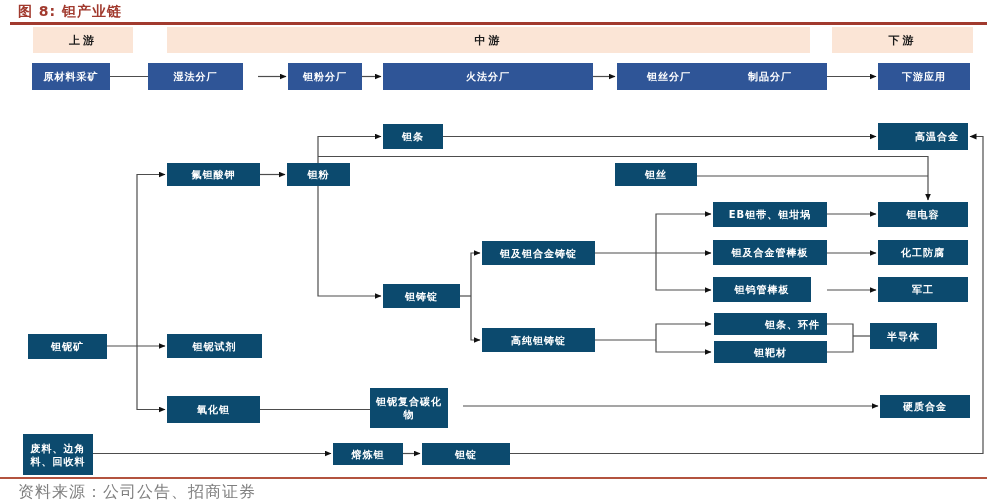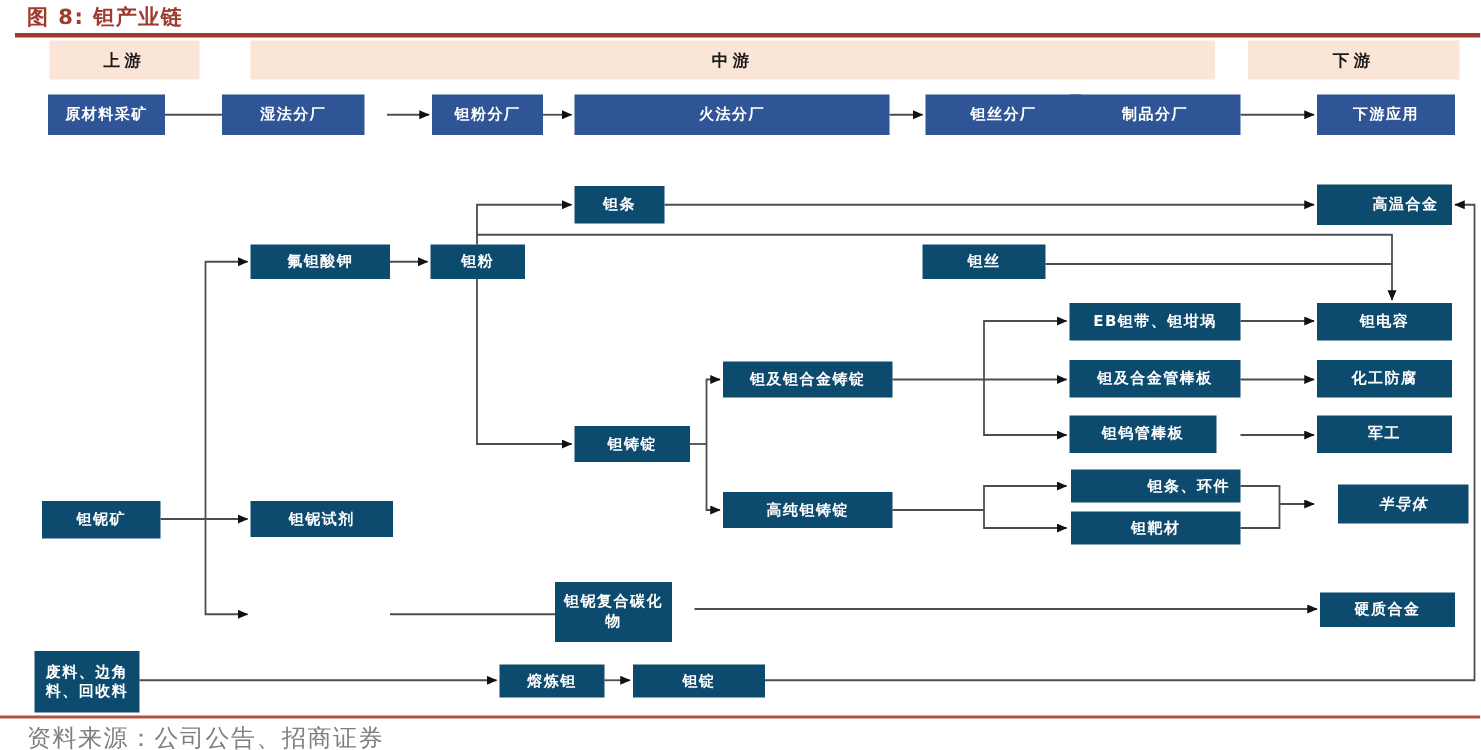--- a/index.html
+++ b/index.html
@@ -120,24 +120,25 @@
   <div class="node red" style="left:878px;top:240px;width:90px;height:25px;">化工防腐</div>
   <div class="node red" style="left:713px;top:277px;width:98px;height:25px;">钽钨管棒板</div>
   <div class="node red" style="left:878px;top:277px;width:90px;height:25px;">军工</div>
 
   <div class="node red" style="left:482px;top:241px;width:113px;height:24px;">钽及钽合金铸锭</div>
   <div class="node red" style="left:383px;top:284px;width:77px;height:24px;">钽铸锭</div>
   <div class="node red" style="left:482px;top:328px;width:113px;height:24px;">高纯钽铸锭</div>
 
   <div class="node red" style="left:714px;top:313px;width:113px;height:22px;padding-left:47px;">钽条、环件</div>
   <div class="node red" style="left:714px;top:341px;width:113px;height:22px;">钽靶材</div>
-  <div class="node red" style="left:892px;top:323px;width:87px;height:26px;font-style:italic;">半导体</div>
+  <div class="node red" style="left:870px;top:323px;width:67px;height:26px;">半导体</div>
 
   <div class="node red" style="left:28px;top:334px;width:79px;height:25px;">钽铌矿</div>
   <div class="node red" style="left:167px;top:334px;width:95px;height:24px;">钽铌试剂</div>
+  <div class="node red" style="left:167px;top:396px;width:93px;height:27px;">氧化钽</div>
   <div class="node red" style="left:370px;top:388px;width:78px;height:40px;">钽铌复合碳化物</div>
   <div class="node red" style="left:880px;top:395px;width:90px;height:23px;">硬质合金</div>
 
   <div class="node red" style="left:23px;top:434px;width:70px;height:41px;">废料、边角料、回收料</div>
   <div class="node red" style="left:333px;top:443px;width:70px;height:22px;">熔炼钽</div>
   <div class="node red" style="left:422px;top:443px;width:88px;height:22px;">钽锭</div>
 
   <div class="footer-rule"></div>
   <div class="source-note">资料来源：公司公告、招商证券</div>
 

